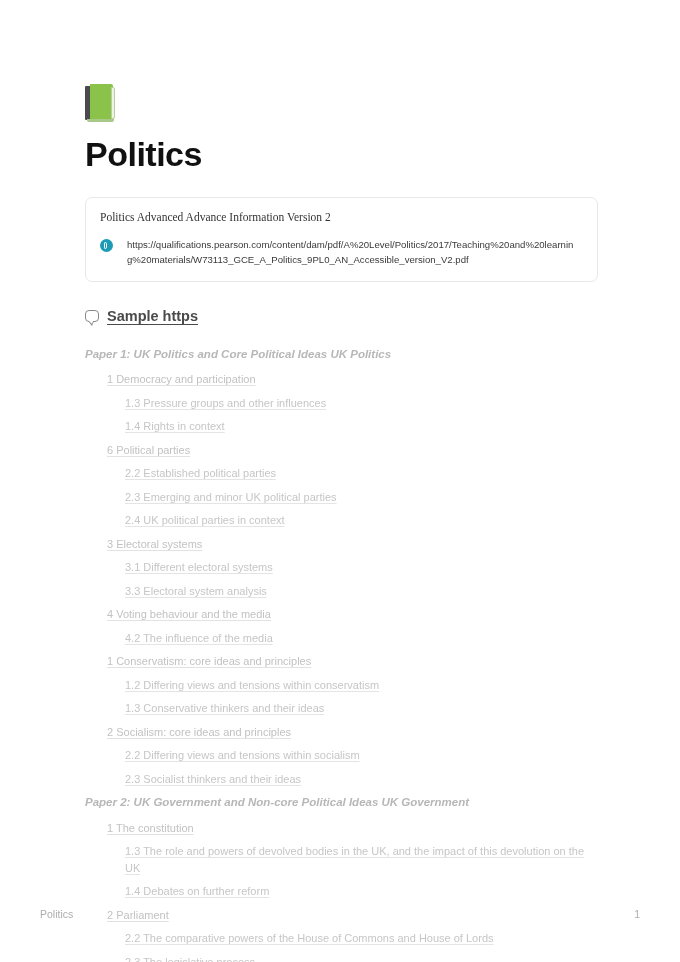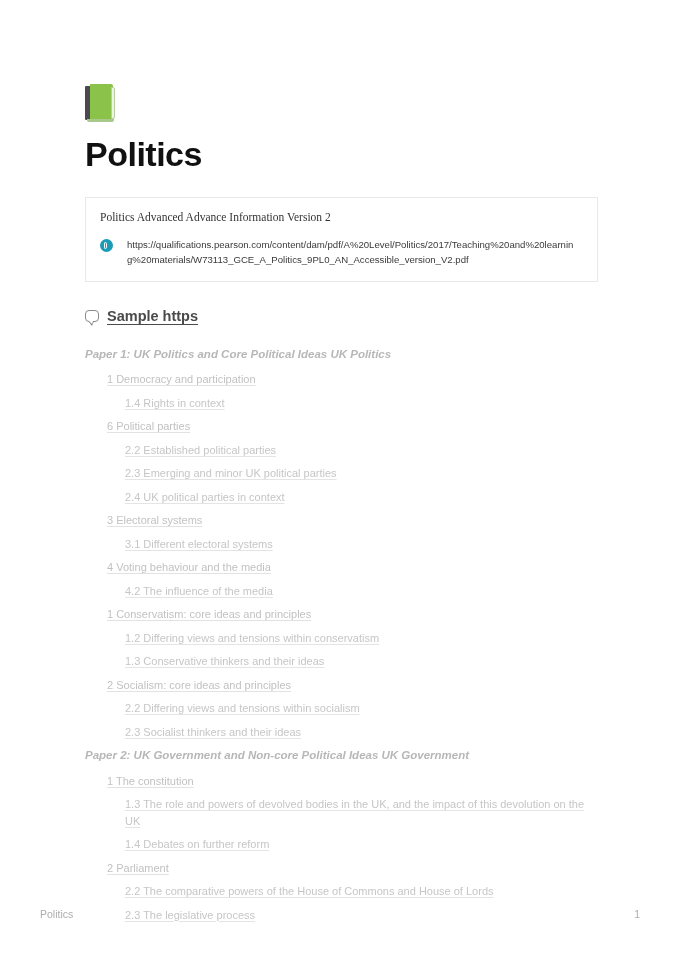--- a/index.html
+++ b/index.html
@@ -74,21 +74,21 @@
     color: #111111;
     letter-spacing: -0.5px;
     line-height: 1.1;
     margin: 0 0 24px 0;
     font-family: "Liberation Sans", sans-serif;
   }
 
   
   .link-card {
     border: 1px solid #e8e8e8;
-    border-radius: 0;
+    border-radius: 7px;
     padding: 12px 14px 13px 14px;
     box-sizing: border-box;
     width: 513px;
     background: #ffffff;
     margin-bottom: 26px;
   }
   .link-card-title {
     font-family: "Liberation Serif", serif;
     font-size: 11.5px;
     color: #333333;
@@ -246,27 +246,29 @@
     </div>
 
     <div class="section-head">
       <span class="comment-icon"></span>
       <span class="section-title">Sample https</span>
     </div>
 
     <div class="outline" id="outline-list">
         <div class="paper-head">Paper 1: UK Politics and Core Political Ideas UK Politics</div>
         <div class="lvl1">1 Democracy and participation</div>
+        <div class="lvl2">1.3 Pressure groups and other influences</div>
         <div class="lvl2">1.4 Rights in context</div>
         <div class="lvl1">6 Political parties</div>
         <div class="lvl2">2.2 Established political parties</div>
         <div class="lvl2">2.3 Emerging and minor UK political parties</div>
         <div class="lvl2">2.4 UK political parties in context</div>
         <div class="lvl1">3 Electoral systems</div>
         <div class="lvl2">3.1 Different electoral systems</div>
+        <div class="lvl2">3.3 Electoral system analysis</div>
         <div class="lvl1">4 Voting behaviour and the media</div>
         <div class="lvl2">4.2 The influence of the media</div>
         <div class="lvl1">1 Conservatism: core ideas and principles</div>
         <div class="lvl2">1.2 Differing views and tensions within conservatism</div>
         <div class="lvl2">1.3 Conservative thinkers and their ideas</div>
         <div class="lvl1">2 Socialism: core ideas and principles</div>
         <div class="lvl2">2.2 Differing views and tensions within socialism</div>
         <div class="lvl2">2.3 Socialist thinkers and their ideas</div>
         <div class="paper-head spaced">Paper 2: UK Government and Non-core Political Ideas UK Government</div>
         <div class="lvl1">1 The constitution</div>

